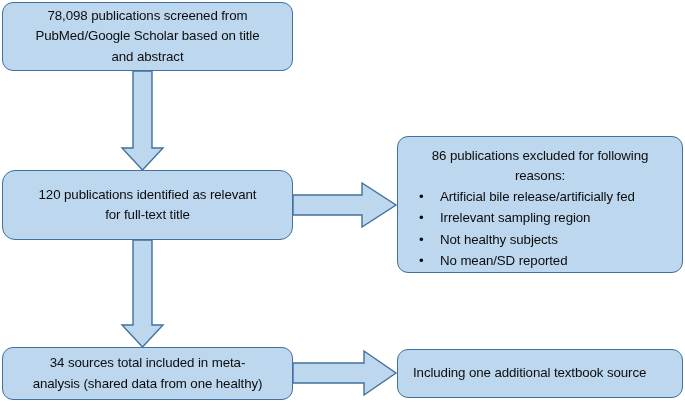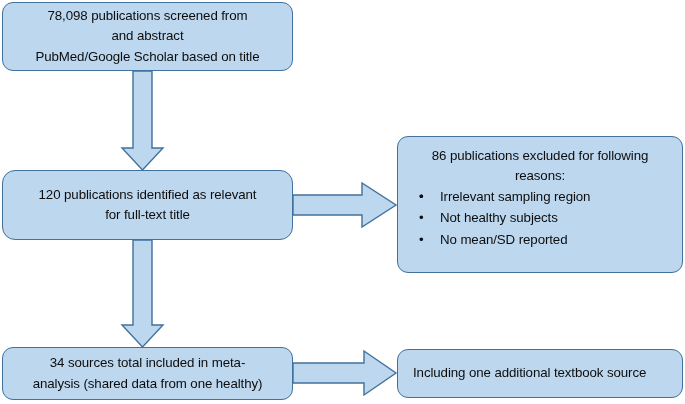--- a/index.html
+++ b/index.html
@@ -114,42 +114,43 @@
 
     <polygon class="arrow-shape" points="293,195 362,195 362,183 396,205 362,227 362,215 293,215"></polygon>
 
     <polygon class="arrow-shape" points="133,240 152,240 152,325 163,325 142.5,347 122,325 133,325"></polygon>
 
     <polygon class="arrow-shape" points="293,363 364,363 364,351 396,373 364,395 364,383 293,383"></polygon>
   </svg>
 
   <div class="node" id="node-screened">
     <span class="node-line">78,098 publications screened from</span>
+    <span class="node-line">PubMed/Google Scholar based on title</span>
     <span class="node-line">and abstract</span>
-    <span class="node-line">PubMed/Google Scholar based on title</span>
   </div>
 
   <div class="node" id="node-fulltext">
     <span class="node-line">120 publications identified as relevant</span>
     <span class="node-line">for full-text title</span>
   </div>
 
   <div class="node" id="node-included">
     <span class="node-line">34 sources total included in meta-</span>
     <span class="node-line">analysis (shared data from one healthy)</span>
   </div>
 
   <div class="node" id="node-excluded">
     <div class="excl-head">
       <span class="node-line">86 publications excluded for following</span>
       <span class="node-line">reasons:</span>
     </div>
     <ul class="excl-list">
       <li>
         <span class="excl-bullet">•</span>
+        <span>Artificial bile release/artificially fed</span>
       </li>
       <li>
         <span class="excl-bullet">•</span>
         <span>Irrelevant sampling region</span>
       </li>
       <li>
         <span class="excl-bullet">•</span>
         <span>Not healthy subjects</span>
       </li>
       <li>

